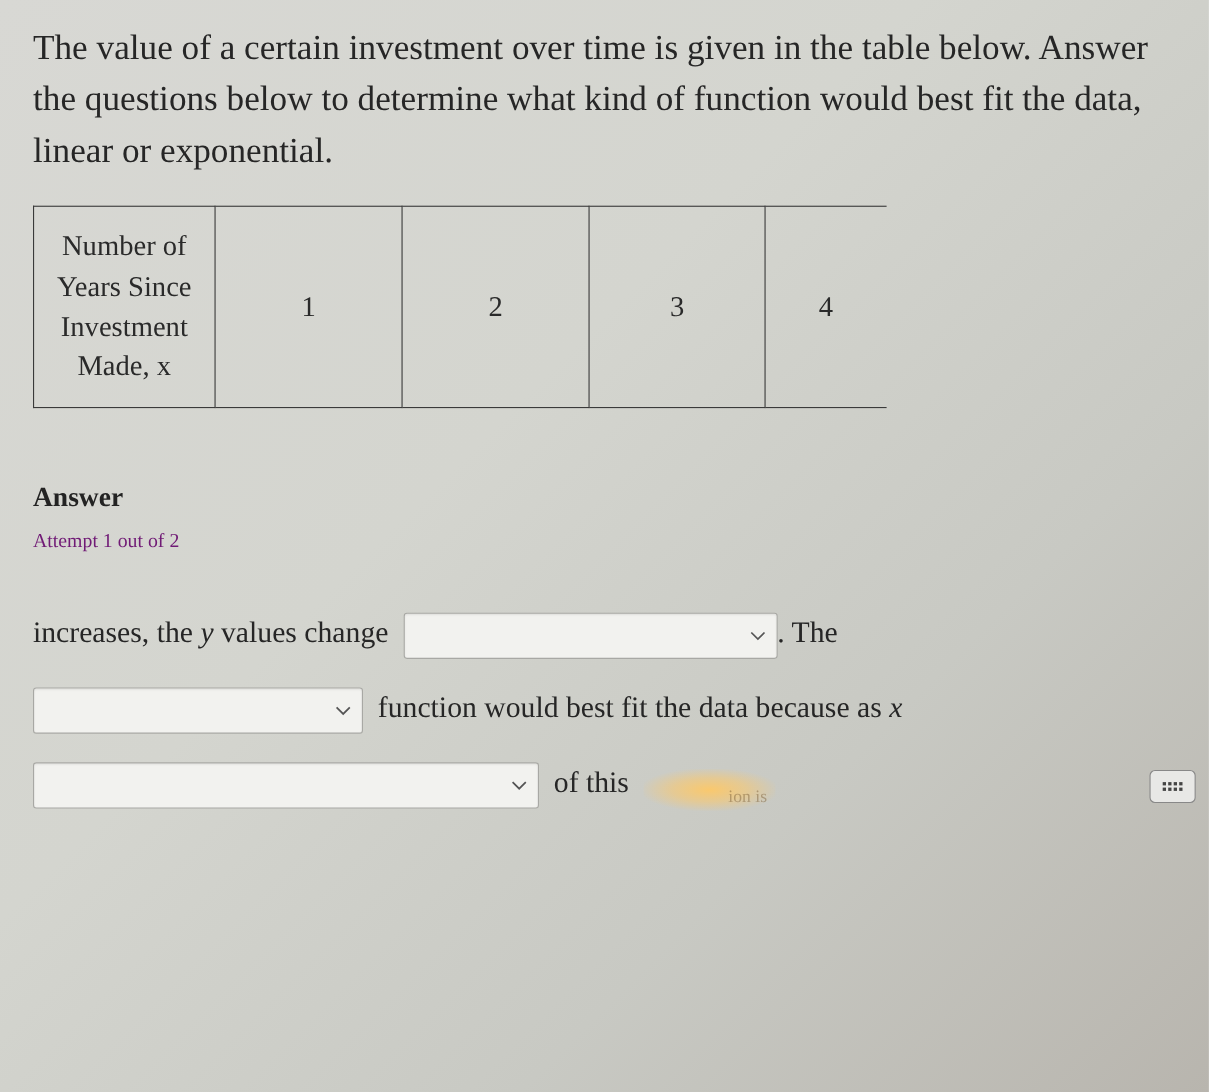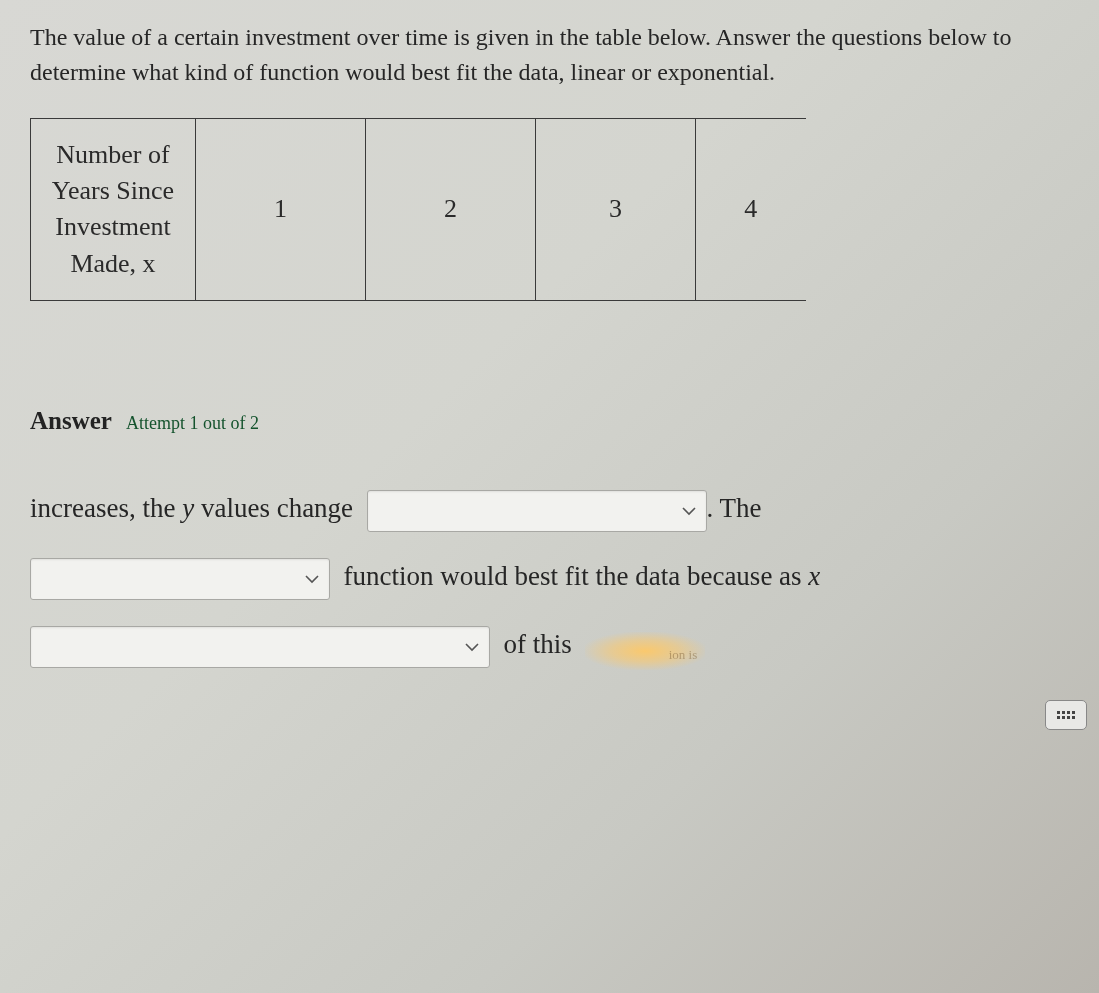--- a/index.html
+++ b/index.html
@@ -5,29 +5,29 @@
   * { box-sizing: border-box; margin: 0; padding: 0; }
   html, body { width: 1099px; height: 993px; }
   body {
     font-family: Georgia, 'Times New Roman', serif;
     background: linear-gradient(135deg, #d8d8d4 0%, #d4d5cf 40%, #c8c9c3 70%, #b8b5ae 100%);
     padding: 20px 30px 30px 30px;
     color: #2a2a2a;
     position: relative;
   }
   .intro {
-    font-size: 24px;
+    font-size: 32px;
     line-height: 1.45;
     color: #262626;
     margin-bottom: 28px;
     text-align: left;
   }
   table.data {
     border-collapse: collapse;
-    margin-bottom: 106px;
+    margin-bottom: 68px;
   }
   table.data td, table.data th {
     border: 1.5px solid #3a3a3a;
     padding: 10px 14px;
     text-align: center;
     vertical-align: middle;
     font-size: 26px;
     font-weight: normal;
   }
   table.data td.rowhead {
@@ -38,23 +38,24 @@
   table.data td.c2 { width: 170px; }
   table.data td.c3 { width: 160px; }
   table.data td.c4 { width: 110px; border-right: none; }
   table.data tr:first-child td { padding-top: 18px; padding-bottom: 18px; }
 
   .answer-row {
     display: flex;
     align-items: baseline;
     gap: 14px;
     margin-bottom: 42px;
+    flex-direction: column;
   }
   .answer-label { font-size: 25px; font-weight: bold; color: #232323; }
-  .attempt { font-size: 18px; color: #14532d; }
+  .attempt { font-size: 18px; color: #701a75; }
 
   .keyboard-btn {
     position: absolute;
     right: 12px;
     top: 700px;
     width: 42px; height: 30px;
     background: #e8e8e6;
     border: 1px solid #888;
     border-radius: 5px;
     display: flex; align-items: center; justify-content: center;
@@ -99,21 +100,21 @@
     vertical-align: middle;
     background: radial-gradient(ellipse at center, rgba(255,200,100,0.9) 0%, rgba(255,200,100,0.5) 40%, rgba(255,200,100,0) 75%);
     border-radius: 10px;
     position: relative;
     top: 4px;
   }
   .highlight-blob span {
     position: absolute;
     right: 8px;
     top: 8px;
-    font-size: 13px;
+    font-size: 16px;
     color: rgba(120,90,50,0.45);
   }
 </style>
 </head>
 <body>
 
 <p class="intro">The value of a certain investment over time is given in the table below. Answer the questions below to determine what kind of function would best fit the data, linear or exponential.</p>
 
 <table class="data">
   <tbody>

